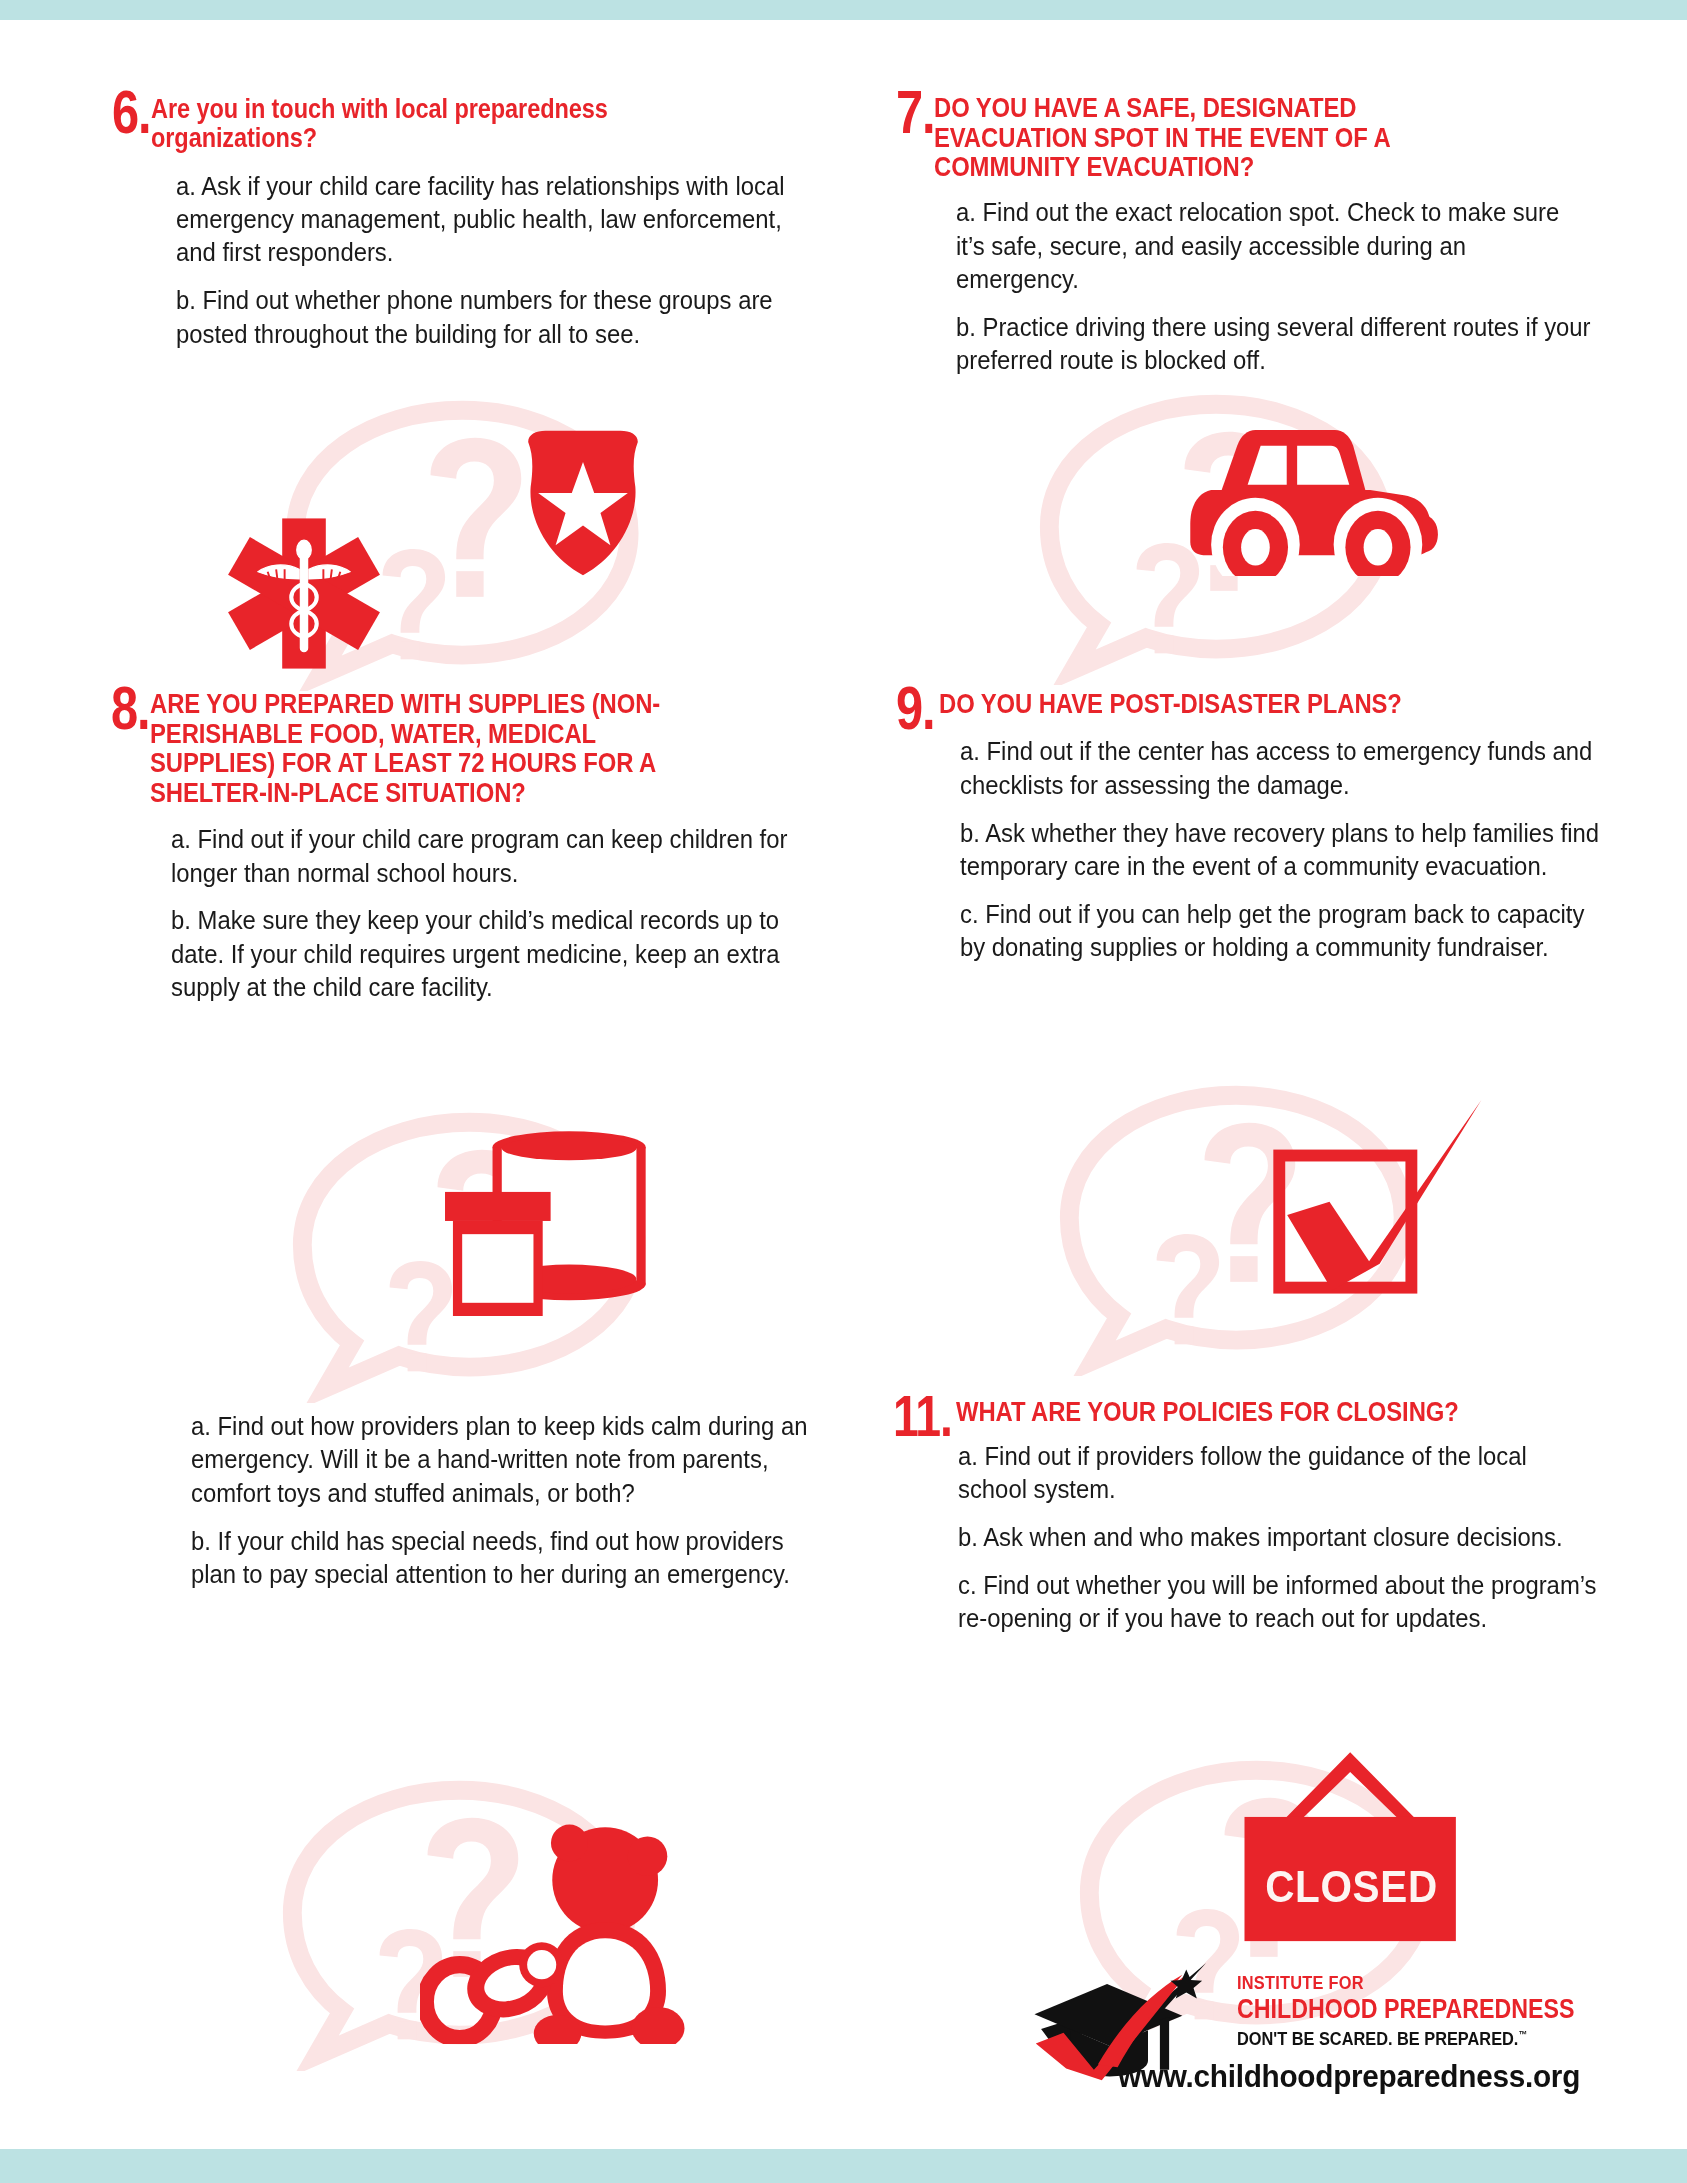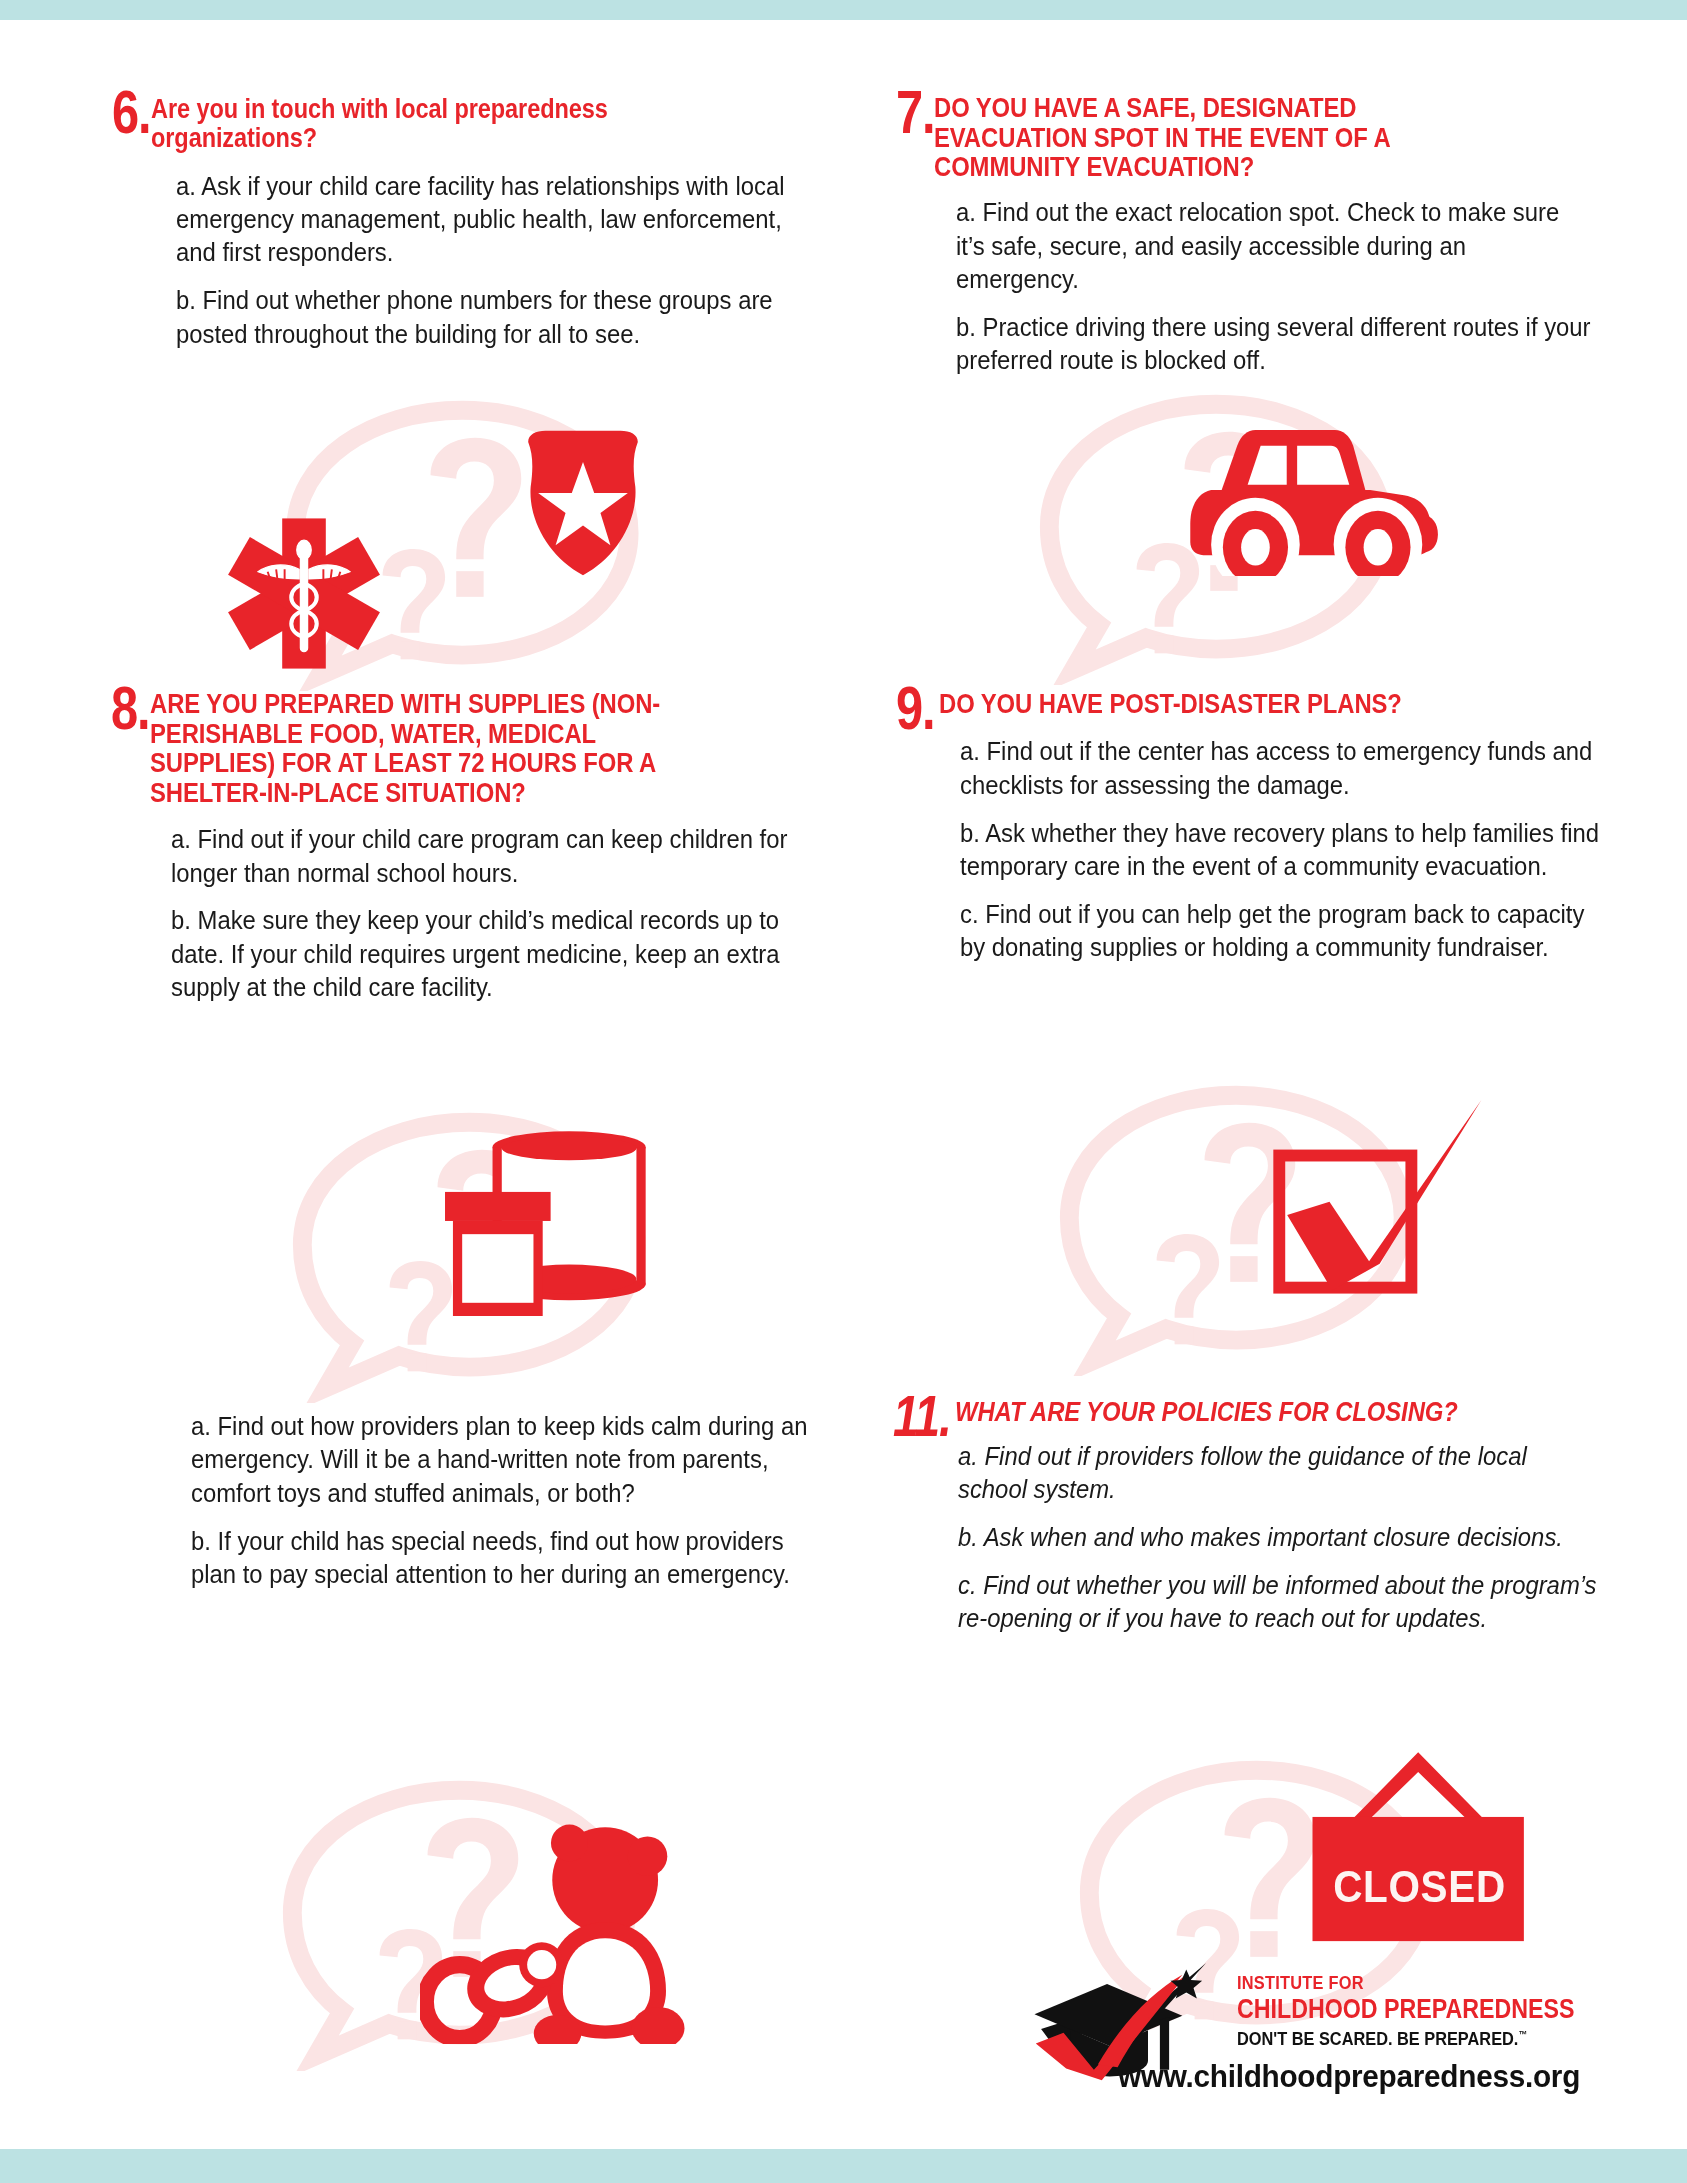--- a/index.html
+++ b/index.html
@@ -331,37 +331,37 @@
       <ellipse cx="30" cy="148" rx="26" ry="28" fill="none" stroke="#e8242a" stroke-width="13"></ellipse>
 
       <ellipse cx="68" cy="134" rx="33" ry="25" transform="rotate(-18 68 134)"></ellipse>
       <ellipse cx="68" cy="134" rx="20" ry="13" transform="rotate(-18 68 134)" fill="#ffffff"></ellipse>
 
       <circle cx="92" cy="120" r="17"></circle>
       <circle cx="92" cy="120" r="11" fill="#ffffff"></circle>
     </g>
   </svg>
 
-  <div class="block" style="left:893px; top:1373px; width:688px;font-style:italic;">
+  <div class="block" style="left:893px; top:1373px; width:688px;">
     <div class="qhead">
       <div class="qnum" style="font-size:58px;">11.</div>
       <div class="qtitle upper" style="margin-left:-10.6px; margin-top:4px; font-size:28.4px;">WHAT ARE YOUR POLICIES FOR CLOSING?</div>
     </div>
     <div class="body-text" style="margin-left:65px; margin-top:1.3px; width:104%;">
       <p>a. Find out if providers follow the guidance of the local school system.</p>
       <p>b. Ask when and who makes important closure decisions.</p>
       <p>c. Find out whether you will be informed about the program’s re-opening or if you have to reach out for updates.</p>
     </div>
   </div>
 
   <svg class="wm" style="left:1032px; top:1740px;" width="457" height="291" viewBox="0 0 440 340">
     <use href="#wm-bubble"></use>
   </svg>
 
-  <div class="closed-sign" style="left:1294px; top:1720px; width:251px; height:212px;">
+  <div class="closed-sign" style="left:1226px; top:1720px; width:251px; height:212px;">
     <svg width="251" height="212" viewBox="0 0 380 320">
 
       <path d="M188 18 L288 120 L262 120 L188 48 L114 120 L88 120 Z" fill="#e8242a"></path>
 
       <rect x="28" y="116" width="320" height="188" fill="#e8242a"></rect>
     </svg>
     <div class="closed-text" style="left:0; top:122px; width:251px; text-align:center;">CLOSED</div>
   </div>
 
   <div class="logo-wrap" style="left:1029px; top:1924px; width:549px; height:165px;">

